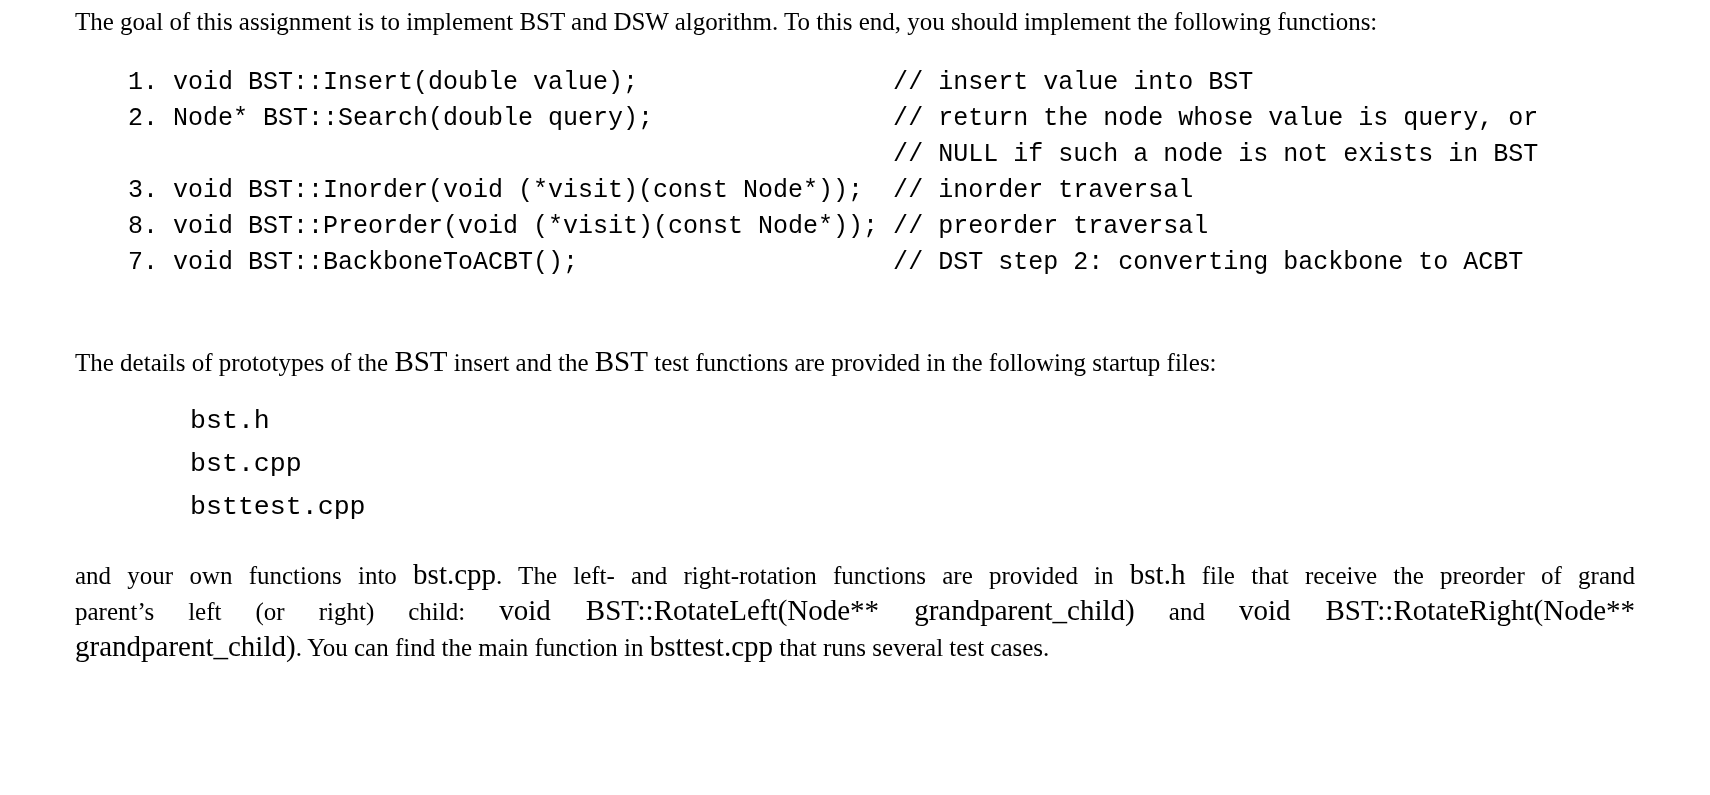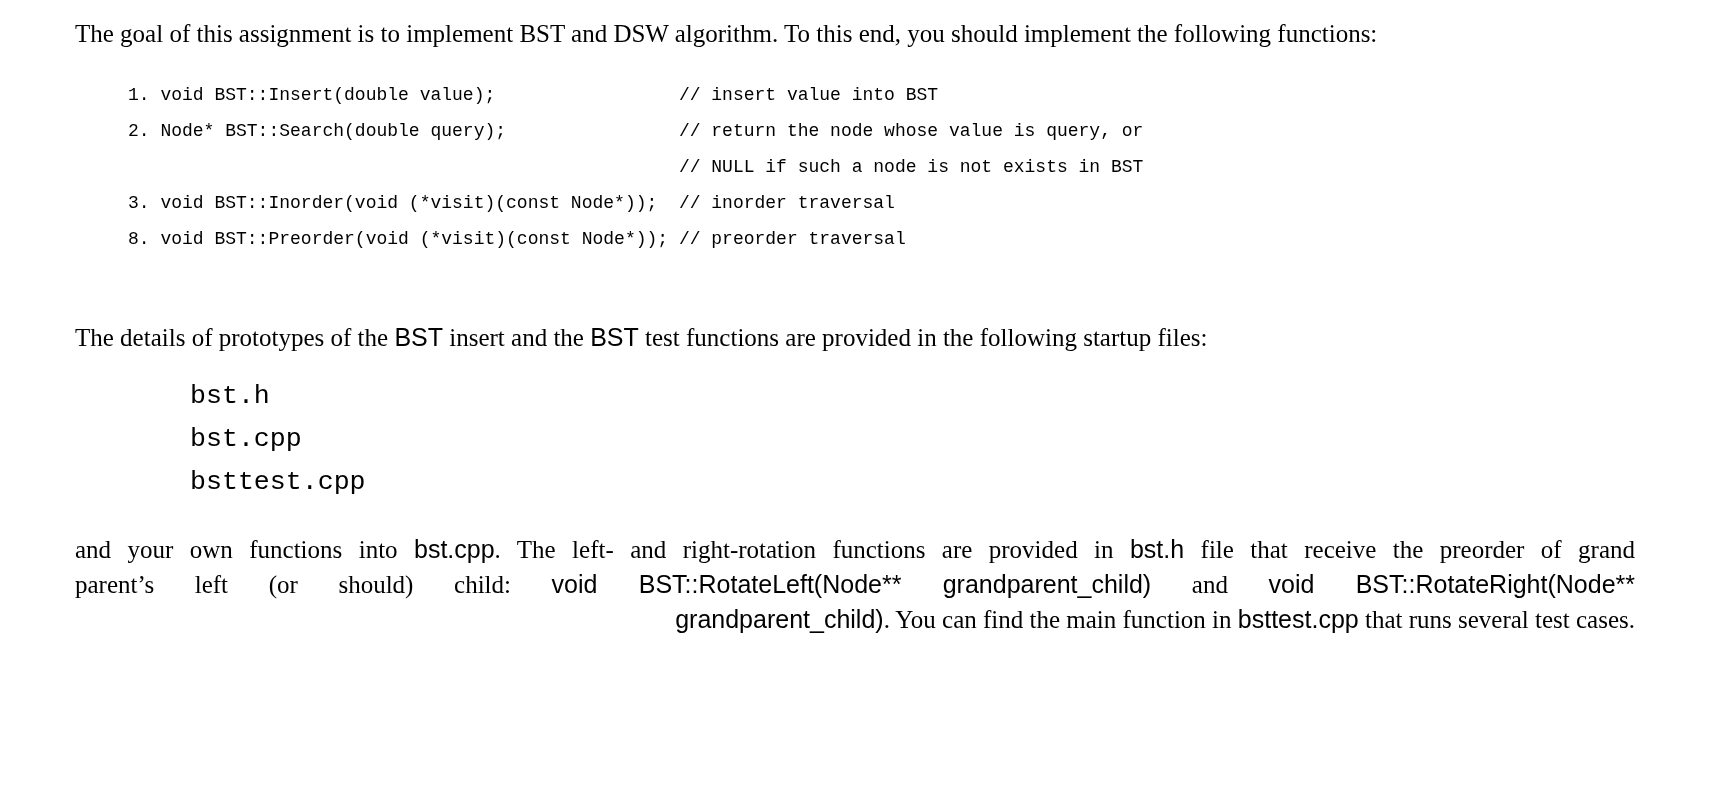--- a/index.html
+++ b/index.html
@@ -9,41 +9,41 @@
   }
   body {
     width: 1710px;
     height: 795px;
     overflow: hidden;
     color: #000000;
     font-family: "Liberation Serif", serif;
   }
   .doc {
     margin-left: 75px;
-    padding-top: 16px;
+    padding-top: 4px;
     width: 1560px;
   }
   .serifline {
     font-family: "Liberation Serif", serif;
     font-size: 25px;
     line-height: 35px;
     margin: 0;
     white-space: nowrap;
   }
   .inline-mono {
-    font-family: Liberation Sans, sans-serif;
-    font-size: 25px;
+    font-family: Liberation Serif, serif;
+    font-size: 29px;
   }
   .codeblock {
     margin-top: 26px;
     margin-left: 53px;
   }
   .codeline {
     font-family: "Liberation Mono", monospace;
-    font-size: 18px;
+    font-size: 25px;
     line-height: 36px;
     white-space: pre;
   }
   .startup-paragraph {
     margin-top: 63px;
   }
   .filelist {
     margin-top: 20px;
     margin-left: 115px;
   }
@@ -61,45 +61,46 @@
     font-size: 25px;
     line-height: 35px;
     white-space: nowrap;
   }
   .pline.just {
     text-align: justify;
     text-align-last: justify;
     text-justify: inter-word;
   }
   .pline.last {
-    text-align: right;
+    text-align: left;
   }
 </style>
 </head>
 <body>
 
 <div class="doc">
 
   <p class="serifline">The goal of this assignment is to implement BST and DSW algorithm. To this end, you should implement the following functions:</p>
 
   <div class="codeblock">
     <div class="codeline">1. void BST::Insert(double value);                 // insert value into BST</div>
     <div class="codeline">2. Node* BST::Search(double query);                // return the node whose value is query, or</div>
     <div class="codeline">                                                   // NULL if such a node is not exists in BST</div>
     <div class="codeline">3. void BST::Inorder(void (*visit)(const Node*));  // inorder traversal</div>
     <div class="codeline">8. void BST::Preorder(void (*visit)(const Node*)); // preorder traversal</div>
+    <div class="codeline">7. void BST::BackboneToACBT();                     // DST step 2: converting backbone to ACBT</div>
   </div>
 
   <p class="serifline startup-paragraph"><span>The details of prototypes of the </span><span class="inline-mono">BST</span><span> insert and the </span><span class="inline-mono">BST</span><span> test functions are provided in the following startup files:</span></p>
 
   <div class="filelist">
     <div class="fileline">bst.h</div>
     <div class="fileline">bst.cpp</div>
     <div class="fileline">bsttest.cpp</div>
   </div>
 
   <div class="closing">
     <div class="pline just"><span>and your own functions into </span><span class="inline-mono">bst.cpp</span><span>. The left- and right-rotation functions are provided in </span><span class="inline-mono">bst.h</span><span> file that receive the preorder of grand</span></div>
-    <div class="pline just"><span>parent’s left (or should) child: </span><span class="inline-mono">void BST::RotateLeft(Node** grandparent_child)</span><span> and </span><span class="inline-mono">void BST::RotateRight(Node**</span></div>
+    <div class="pline just"><span>parent’s left (or right) child: </span><span class="inline-mono">void BST::RotateLeft(Node** grandparent_child)</span><span> and </span><span class="inline-mono">void BST::RotateRight(Node**</span></div>
     <div class="pline last"><span class="inline-mono">grandparent_child)</span><span>. You can find the main function in </span><span class="inline-mono">bsttest.cpp</span><span> that runs several test cases.</span></div>
   </div>
 
 </div>
 
 </body></html>

